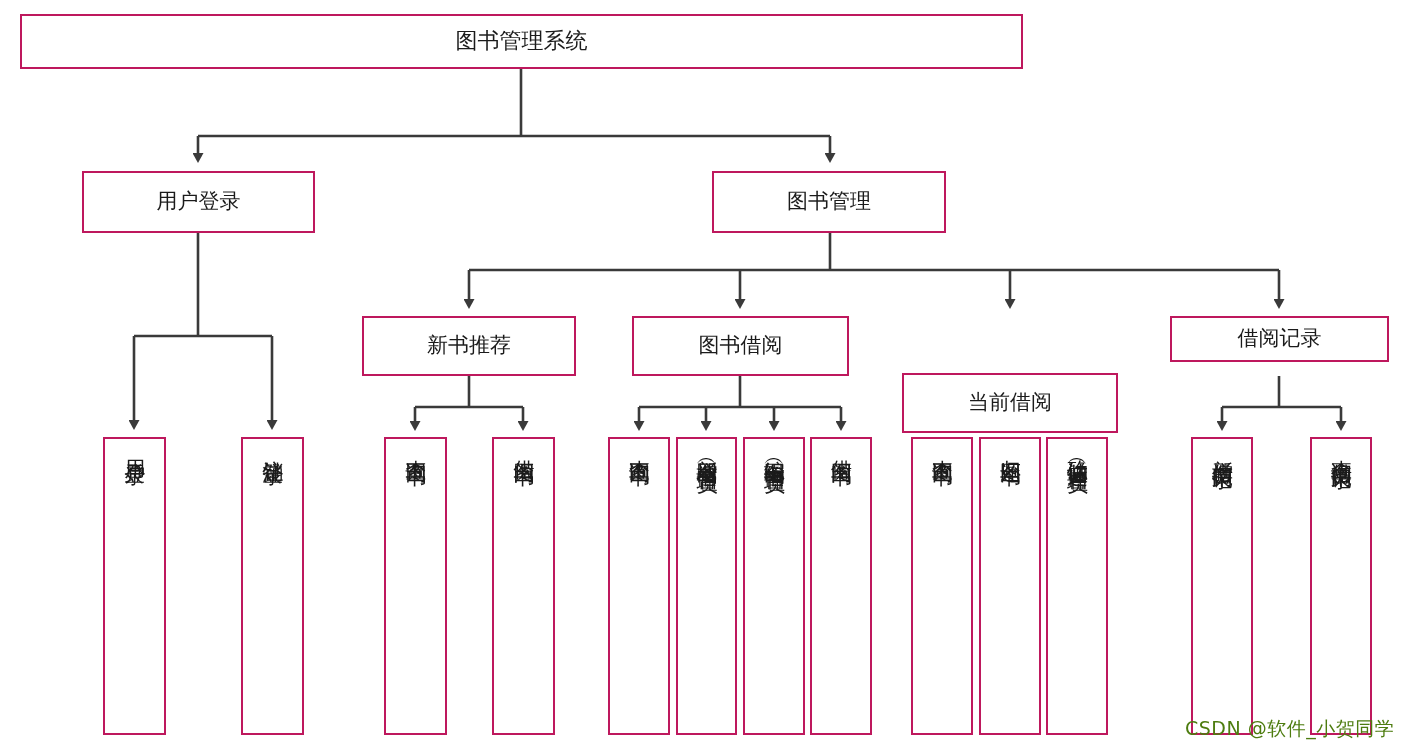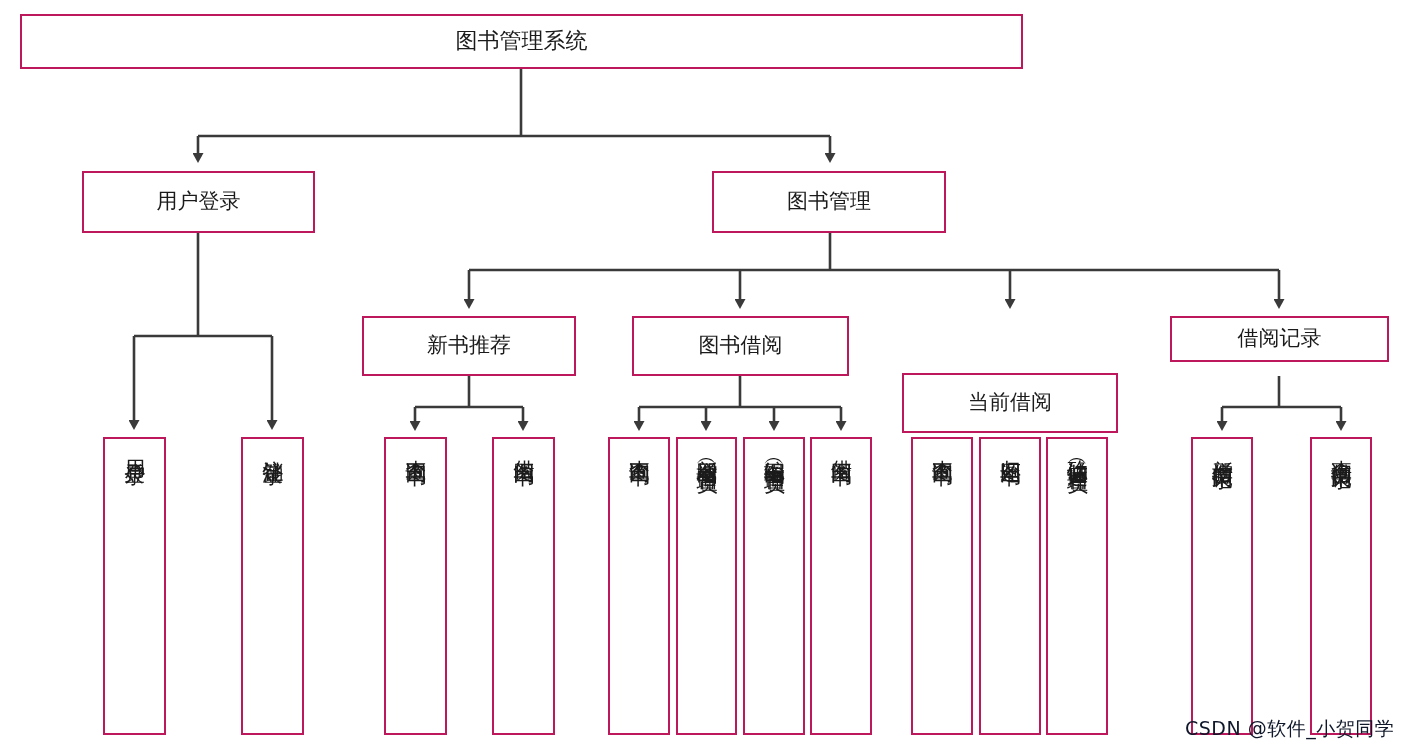--- a/index.html
+++ b/index.html
@@ -55,21 +55,21 @@
     font-size: 21px;
     writing-mode: vertical-rl;
     text-orientation: upright;
     letter-spacing: 2px;
     white-space: nowrap;
     line-height: 1;
   }
   .watermark {
     position: absolute;
     font-size: 19px;
-    color: #0f172a;
+    color: #4d7c0f;
     white-space: nowrap;
     z-index: 6;
     letter-spacing: 0.5px;
   }
 </style>
 </head>
 <body>
 
 <div id="canvas">
 

